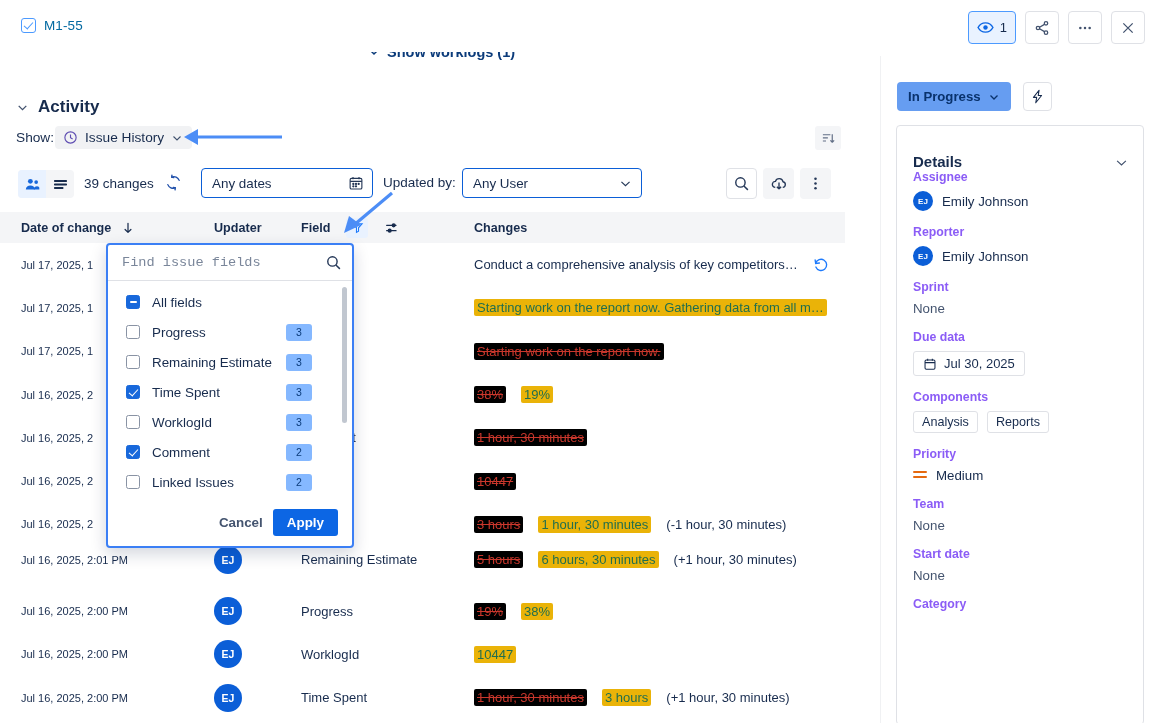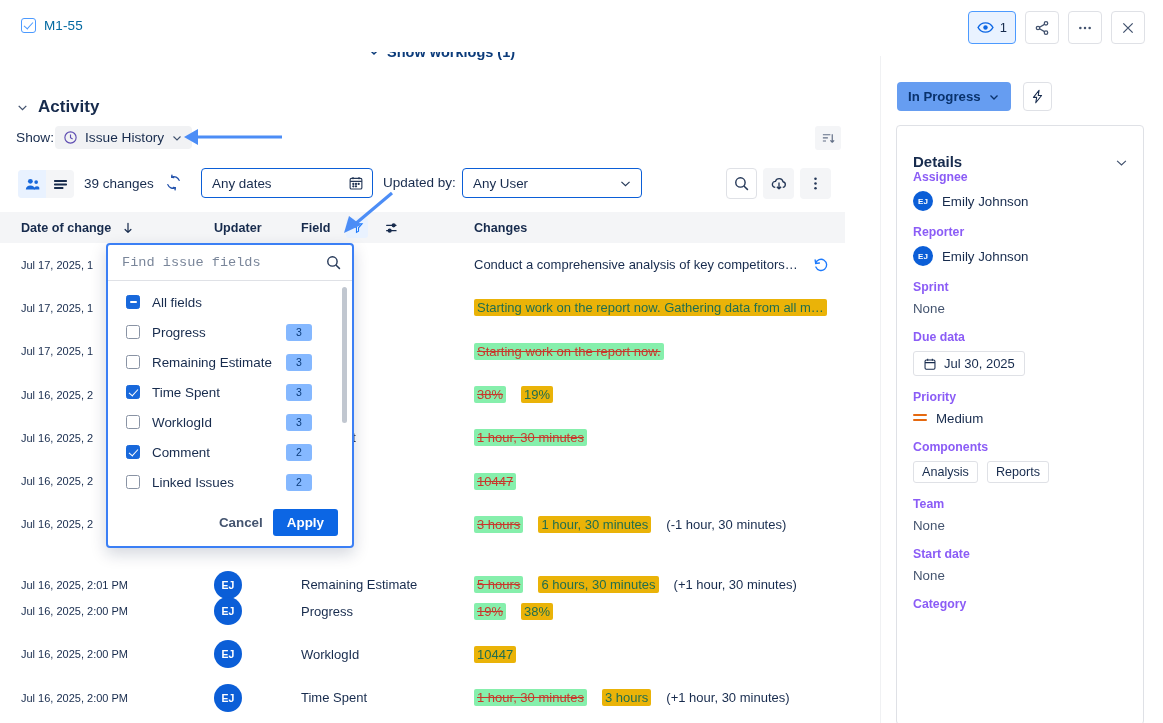--- a/index.html
+++ b/index.html
@@ -105,21 +105,21 @@
   .cell-field { position:absolute; left:301px; font-size:13px; color:#172b4d; white-space:nowrap; }
   .cell-chg { position:absolute; left:474px; font-size:13px; color:#172b4d; display:flex; align-items:center; gap:15px; white-space:nowrap; }
 
   .avatar {
     width:28px; height:28px; border-radius:50%; background:#0b5ed7; color:#fff;
     font-size:10.5px; font-weight:700; display:flex; align-items:center; justify-content:center;
     letter-spacing:.2px;
   }
   .avatar.sm { width:20px; height:20px; font-size:8px; }
 
-  .old { background:#86efac; color:#c9372c; text-decoration:line-through; padding:1px 3px; border-radius:2px; }
+  .old { background:#000000; color:#c9372c; text-decoration:line-through; padding:1px 3px; border-radius:2px; }
   .new { background:#eab308; color:#216e4e; padding:1px 3px; border-radius:2px; }
   .delta { color:#172b4d; }
   .plain { color:#172b4d; }
 
   
   .dropdown {
     position:absolute; left:106px; top:243px; width:248px; height:305px;
     background:#fff; border:2px solid #3b7ff5; border-radius:4px;
     box-shadow:0 6px 16px rgba(9,30,66,.18); z-index:40;
     display:flex; flex-direction:column; overflow:hidden;
@@ -432,21 +432,21 @@
         <div class="cell-upd">
           <div class="avatar">EJ</div>
         </div>
         <div class="cell-field">nt</div>
         <div class="cell-chg">
           <span class="old">3 hours</span>
           <span class="new">1 hour, 30 minutes</span>
           <span class="delta">(-1 hour, 30 minutes)</span>
         </div>
       </div>
-      <div class="row" style="top: 320px; text-decoration: underline;">
+      <div class="row" style="top: 295px; text-decoration: underline;">
         <div class="cell-date">Jul 16, 2025, 2:01 PM</div>
         <div class="cell-upd">
           <div class="avatar">EJ</div>
         </div>
         <div class="cell-field">Remaining Estimate</div>
         <div class="cell-chg">
           <span class="old">5 hours</span>
           <span class="new">6 hours, 30 minutes</span>
           <span class="delta">(+1 hour, 30 minutes)</span>
         </div>
@@ -599,34 +599,34 @@
               <span class="date-chip">
                 <svg width="14" height="14" viewBox="0 0 24 24" fill="none" stroke="#172b4d" stroke-width="1.8">
                   <rect x="3.5" y="5" width="17" height="16" rx="2.2"></rect>
                   <path d="M3.5 9.6h17M8 3v3.6M16 3v3.6"></path>
                 </svg>
                 <span>Jul 30, 2025</span>
               </span>
             </div>
           </div>
           <div class="fld">
+            <div class="k">Components</div>
+            <div class="v comp-wrap">
+              <span class="comp-chip">Analysis</span>
+              <span class="comp-chip">Reports</span>
+            </div>
+          </div>
+          <div class="fld">
             <div class="k">Priority</div>
             <div class="v prio strong">
               <span class="prio-ic"></span>
               <span>Medium</span>
             </div>
           </div>
           <div class="fld">
-            <div class="k">Components</div>
-            <div class="v comp-wrap">
-              <span class="comp-chip">Analysis</span>
-              <span class="comp-chip">Reports</span>
-            </div>
-          </div>
-          <div class="fld">
             <div class="k">Team</div>
             <div class="v">None</div>
           </div>
           <div class="fld">
             <div class="k">Start date</div>
             <div class="v">None</div>
           </div>
           <div class="fld">
             <div class="k">Category</div>
             <div class="v"></div>

